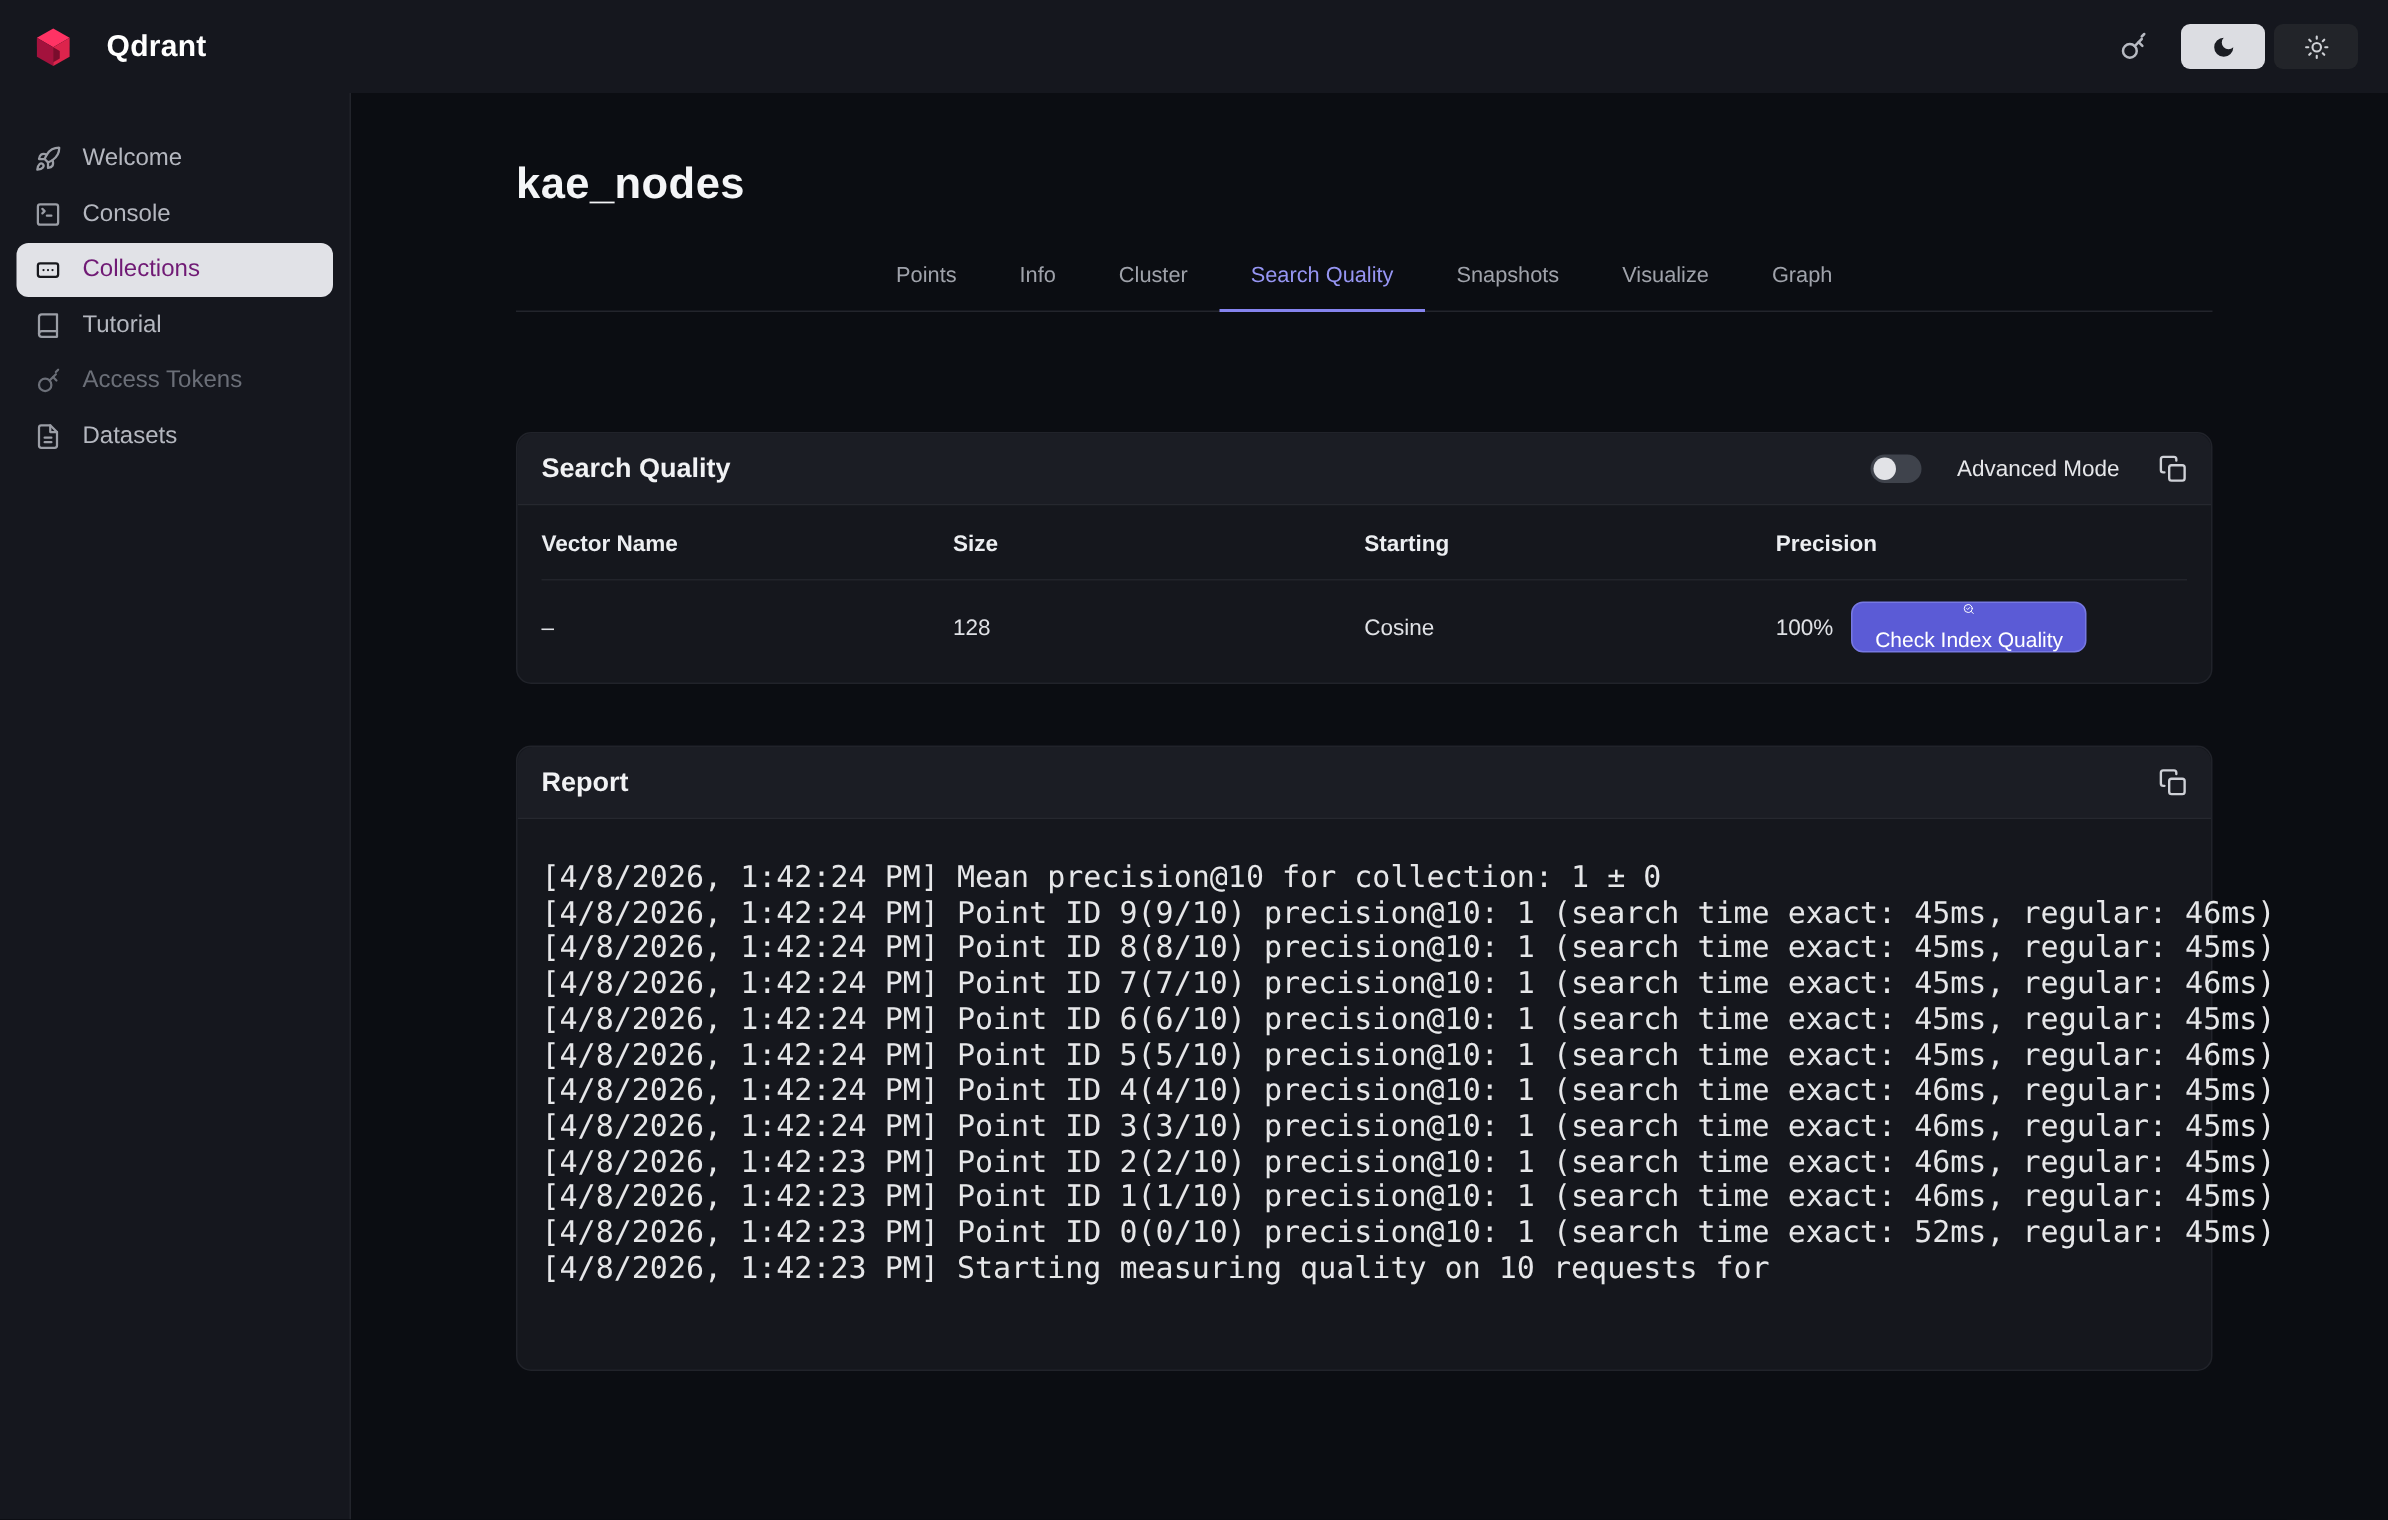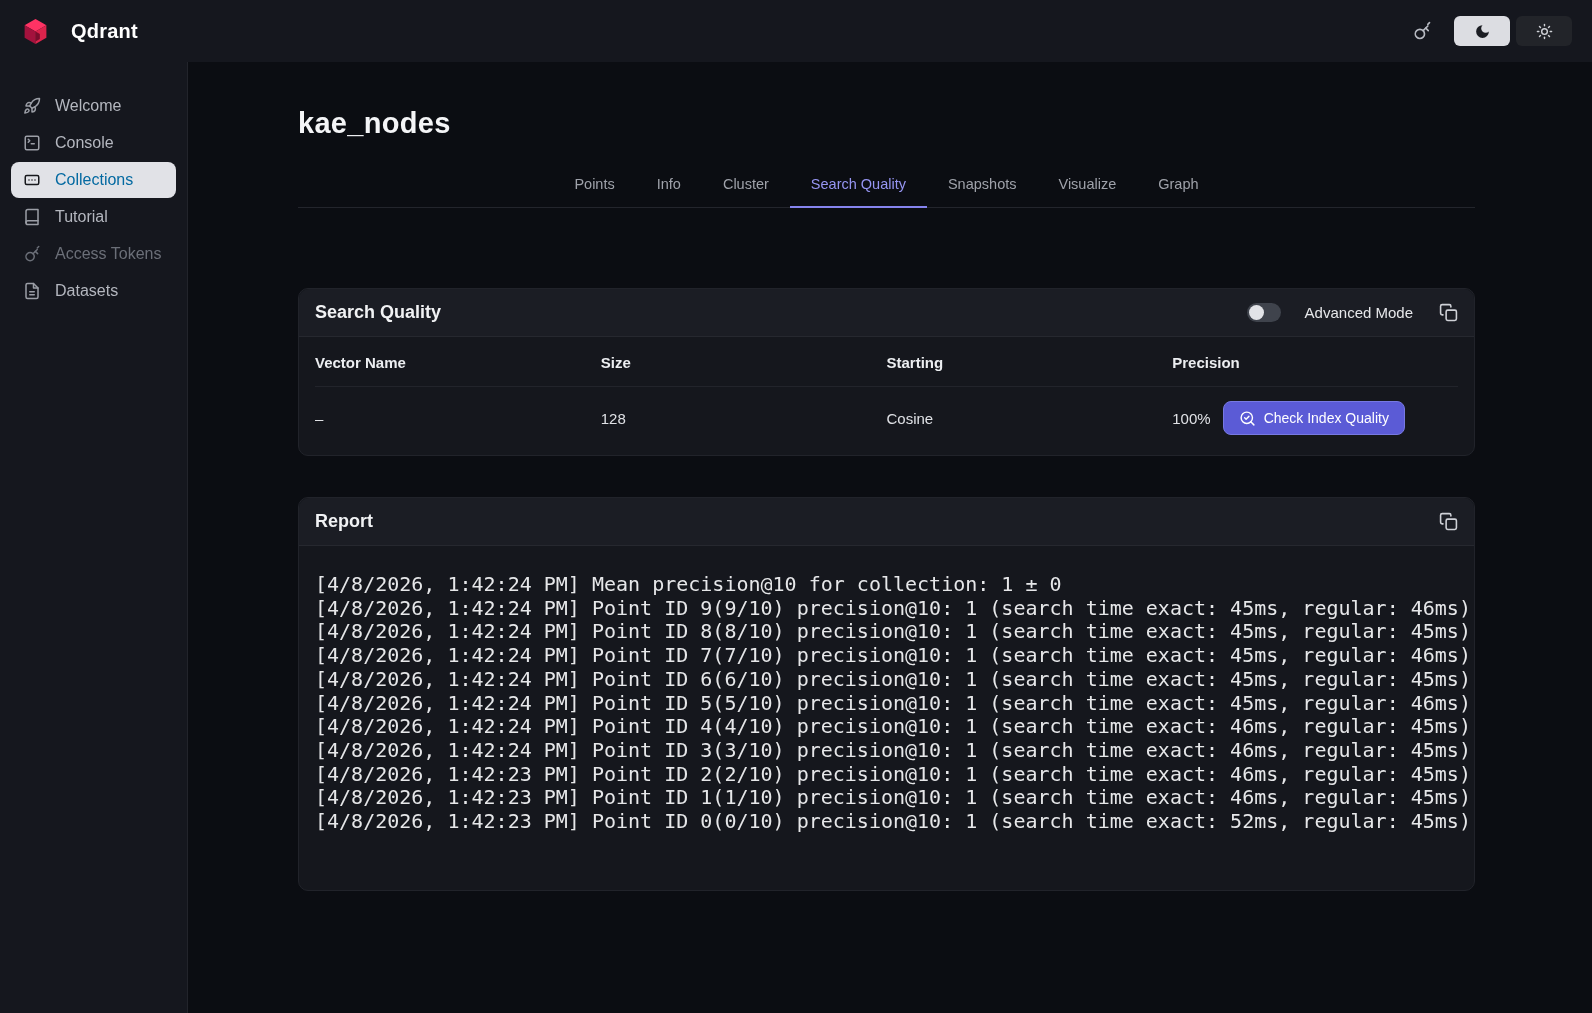--- a/index.html
+++ b/index.html
@@ -15,26 +15,26 @@
   .topbar-right { display:flex; align-items:center; gap:22px; }
   .icon-plain { color:#b7bac2; display:flex; align-items:center; cursor:pointer; }
   .theme-group { display:flex; gap:6px; }
   .theme-btn { width:56px; height:30px; border-radius:6px; display:flex;
     align-items:center; justify-content:center; cursor:pointer; }
   .theme-btn.moon { background:#dcdde2; color:#1b1d23; }
   .theme-btn.sun  { background:#222429; color:#cfd1d6; }
 
   
   .body-row { display:flex; flex:1; min-height:0; }
-  .sidebar { width:188px; flex:0 0 auto; background:#15171e;
+  .sidebar { width:234px; flex:0 0 auto; background:#15171e;
     border-right:1px solid #22242b; padding:26px 11px 0; }
   .nav-item { display:flex; align-items:center; gap:14px; padding:9px 12px;
     border-radius:8px; font-size:16px; color:#b4b7bf; margin-bottom:1px; cursor:pointer; }
   .nav-item svg { flex:0 0 auto; color:#9b9ea6; }
-  .nav-item.active { background:#e1e2e7; color:#0369a1; font-weight:500;text-align:right; }
+  .nav-item.active { background:#e1e2e7; color:#701a75; font-weight:500;text-align:right; }
   .nav-item.active svg { color:#17181d; }
   .nav-item.disabled { color:#6b6f78; }
   .nav-item.disabled svg { color:#6b6f78; }
 
   .main { flex:1; min-width:0; padding:45px 117px 0 110px; background:#0b0d12; }
   .page-title { font-size:29px; font-weight:700; color:#f4f5f7; letter-spacing:.3px; }
 
   .tabs { display:flex; margin-top:30px; border-bottom:1px solid #23252c;justify-content:center; }
   .tab { padding:6px 21px 14px; font-size:14.5px; color:#9fa2aa; cursor:pointer; }
   .tab.active { color:#9695f2; border-bottom:2px solid #8583ee; margin-bottom:-1px; }
@@ -59,21 +59,21 @@
   .sq-table { padding:0 16px 4px; }
   .sq-head, .sq-row { display:flex; }
   .sq-head { padding:17px 0 15px; border-bottom:1px solid #22242b; }
   .sq-head .cell { width:25%; font-size:15px; font-weight:700; color:#eceef1; }
   .sq-row { padding:14px 0 16px; align-items:center; }
   .sq-row .cell { width:25%; font-size:15px; color:#dfe1e5; }
   .prec-cell { display:flex; align-items:center; gap:12px; }
   .check-btn { display:flex; align-items:center; gap:8px; background:#5b5bd6;
     border:1px solid #7779e2; color:#ffffff; font-size:14px; font-weight:500;
     height:34px; padding:0 15px; border-radius:8px; cursor:pointer;
-    font-family:"Liberation Sans",sans-serif; }
+    font-family:"Liberation Sans",sans-serif;flex-direction:column; }
 
   
   .report-body { padding:27px 16px 56px; }
   .log-line { font-family:"DejaVu Sans Mono",monospace; font-size:20px;
     line-height:23.7px; color:#e6e7e9; white-space:pre; }
 </style>
 </head>
 <body>
 
 <svg width="0" height="0" style="position:absolute">
@@ -276,18 +276,19 @@
           <div class="log-line">[4/8/2026, 1:42:24 PM] Point ID 9(9/10) precision@10: 1 (search time exact: 45ms, regular: 46ms)</div>
           <div class="log-line">[4/8/2026, 1:42:24 PM] Point ID 8(8/10) precision@10: 1 (search time exact: 45ms, regular: 45ms)</div>
           <div class="log-line">[4/8/2026, 1:42:24 PM] Point ID 7(7/10) precision@10: 1 (search time exact: 45ms, regular: 46ms)</div>
           <div class="log-line">[4/8/2026, 1:42:24 PM] Point ID 6(6/10) precision@10: 1 (search time exact: 45ms, regular: 45ms)</div>
           <div class="log-line">[4/8/2026, 1:42:24 PM] Point ID 5(5/10) precision@10: 1 (search time exact: 45ms, regular: 46ms)</div>
           <div class="log-line">[4/8/2026, 1:42:24 PM] Point ID 4(4/10) precision@10: 1 (search time exact: 46ms, regular: 45ms)</div>
           <div class="log-line">[4/8/2026, 1:42:24 PM] Point ID 3(3/10) precision@10: 1 (search time exact: 46ms, regular: 45ms)</div>
           <div class="log-line">[4/8/2026, 1:42:23 PM] Point ID 2(2/10) precision@10: 1 (search time exact: 46ms, regular: 45ms)</div>
           <div class="log-line">[4/8/2026, 1:42:23 PM] Point ID 1(1/10) precision@10: 1 (search time exact: 46ms, regular: 45ms)</div>
           <div class="log-line">[4/8/2026, 1:42:23 PM] Point ID 0(0/10) precision@10: 1 (search time exact: 52ms, regular: 45ms)</div>
+          <div class="log-line">[4/8/2026, 1:42:23 PM] Starting measuring quality on 10 requests for</div>
         </div>
       </div>
 
     </div>
   </div>
 </div>
 
 </body></html>

